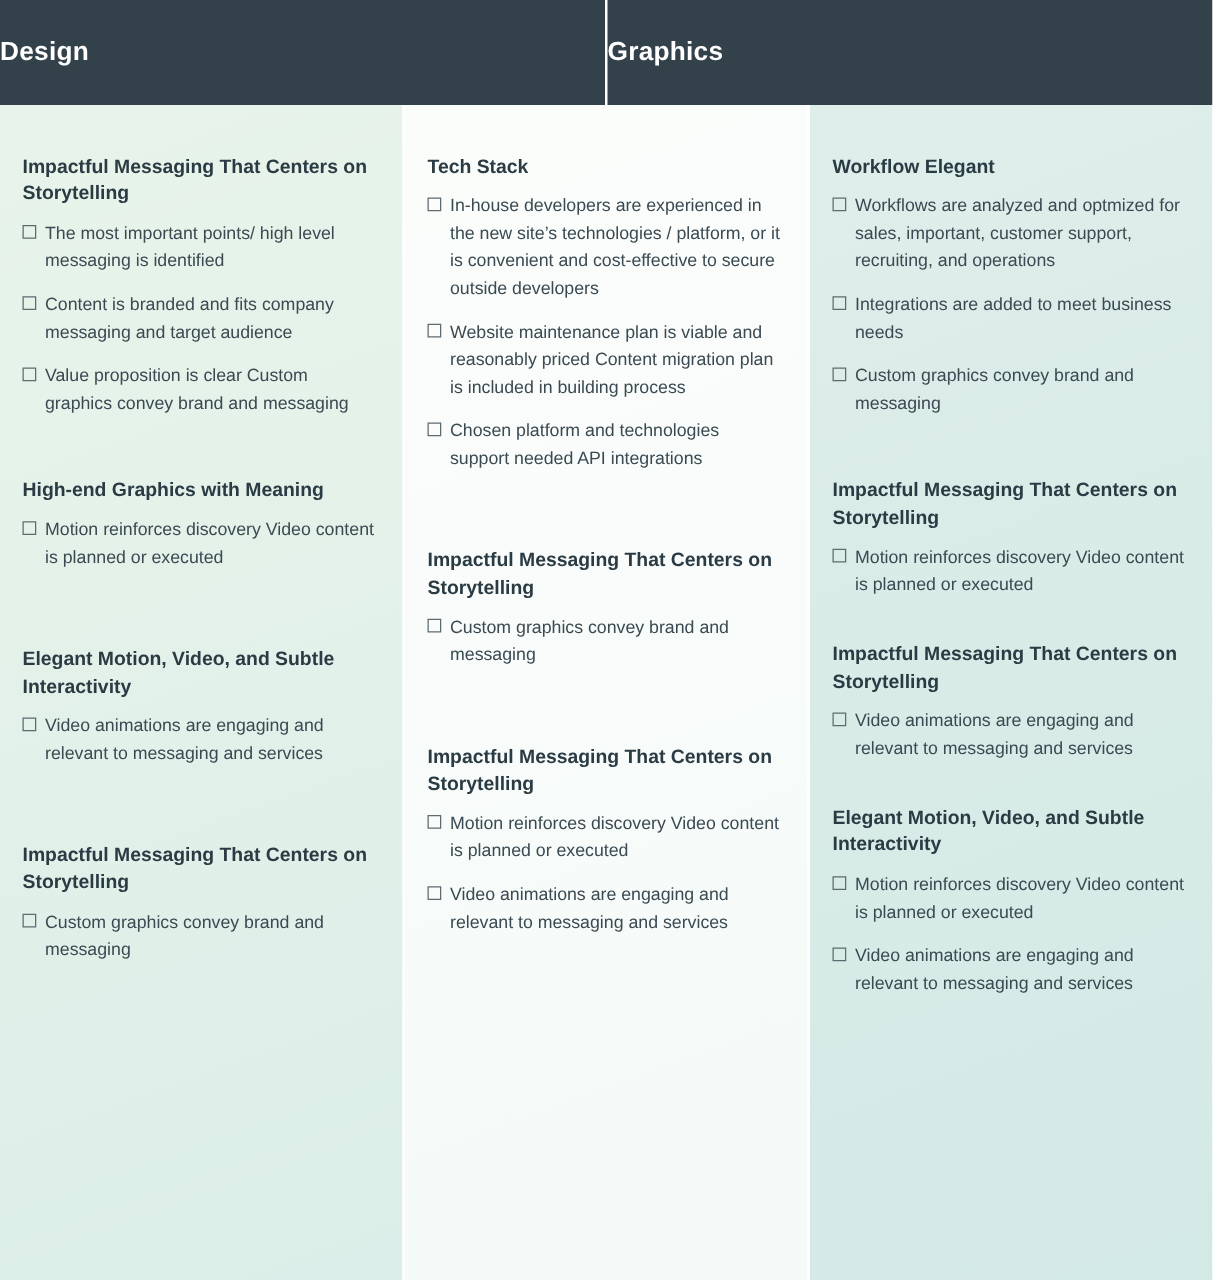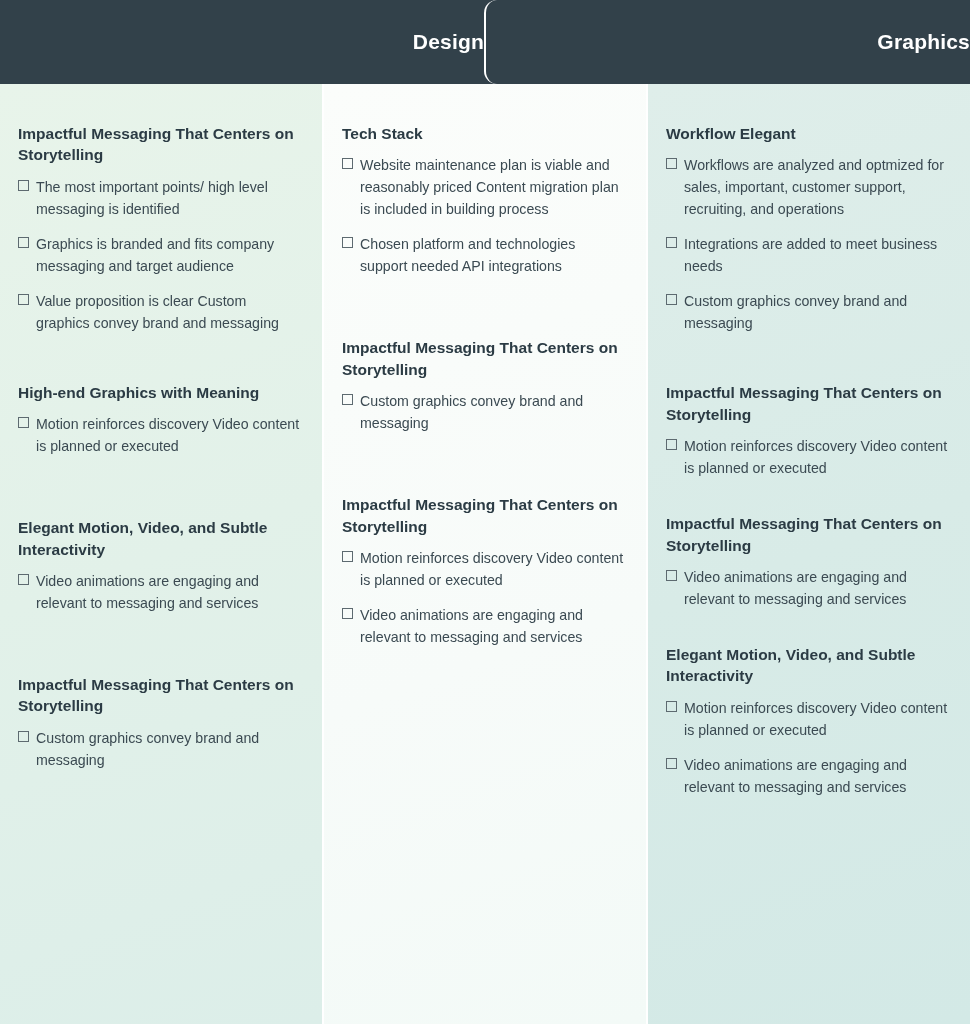--- a/index.html
+++ b/index.html
@@ -21,26 +21,25 @@
   .header-row {
     display: flex;
     height: 84px;
     background: #32414a;
     flex: 0 0 84px;
   }
   .header-cell {
     flex: 1 1 0;
     display: flex;
     align-items: center;
-    justify-content: flex-end;
+    justify-content: flex-start;
     color: #ffffff;
     font-size: 21px;
     font-weight: bold;
     letter-spacing: 0.2px;
-    border-radius: 13px;
   }
   .header-cell.col-sep {
     border-left: 2px solid #ffffff;
   }
   .columns {
     display: flex;
     flex: 1 1 auto;
     min-height: 0;
   }
   .column {
@@ -111,21 +110,21 @@
     <div class="column c0">
 
       <div class="section gap-lg">
         <div class="section-title">Impactful Messaging That Centers on Storytelling</div>
         <div class="item">
           <span class="checkbox"></span>
           <span class="item-text">The most important points/ high level messaging is identified</span>
         </div>
         <div class="item">
           <span class="checkbox"></span>
-          <span class="item-text">Graphics is branded and fits company messaging and target audience</span>
+          <span class="item-text">Content is branded and fits company messaging and target audience</span>
         </div>
         <div class="item">
           <span class="checkbox"></span>
           <span class="item-text">Value proposition is clear Custom graphics convey brand and messaging</span>
         </div>
       </div>
 
       <div class="section gap-xl">
         <div class="section-title">High-end Graphics with Meaning</div>
         <div class="item">
@@ -149,20 +148,24 @@
           <span class="item-text">Custom graphics convey brand and messaging</span>
         </div>
       </div>
 
     </div>
 
     <div class="column c1">
 
       <div class="section gap-xl">
         <div class="section-title">Tech Stack</div>
+        <div class="item">
+          <span class="checkbox"></span>
+          <span class="item-text">In-house developers are experienced in the new site’s technologies / platform, or it is convenient and cost-effective to secure outside developers</span>
+        </div>
         <div class="item">
           <span class="checkbox"></span>
           <span class="item-text">Website maintenance plan is viable and reasonably priced Content migration plan is included in building process</span>
         </div>
         <div class="item">
           <span class="checkbox"></span>
           <span class="item-text">Chosen platform and technologies support needed API integrations</span>
         </div>
       </div>
 

